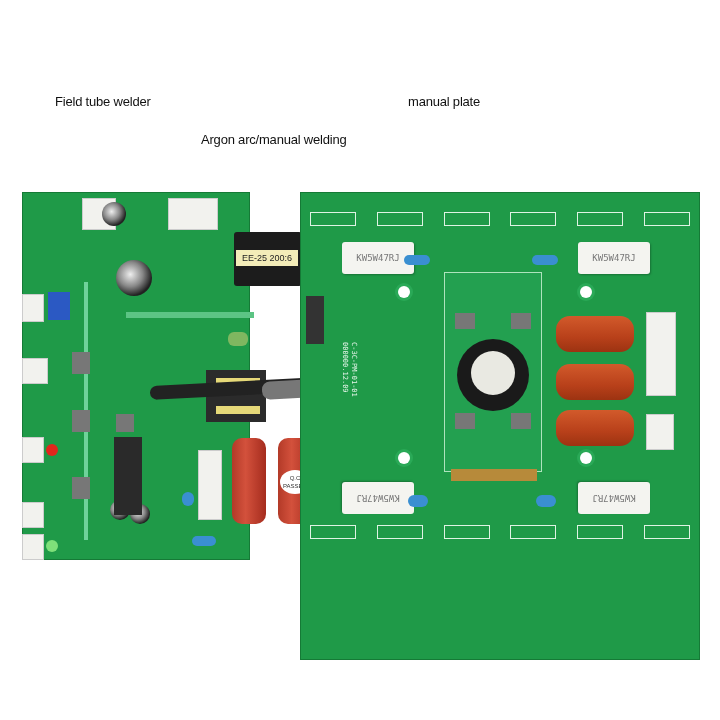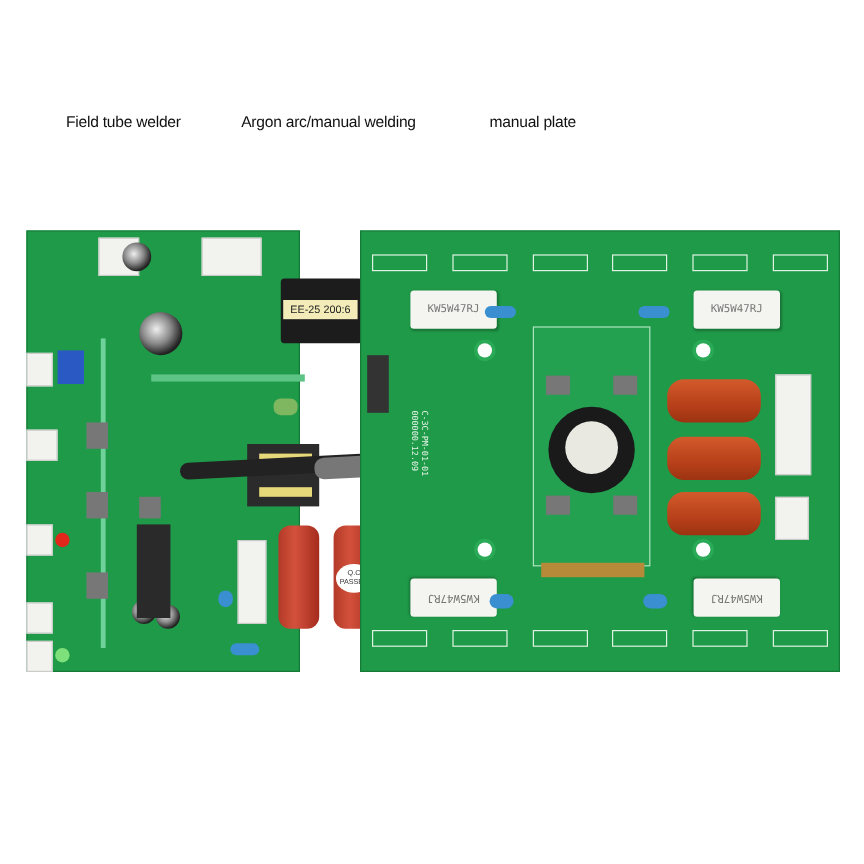--- a/index.html
+++ b/index.html
@@ -14,21 +14,21 @@
   .redcap{position:absolute;width:34px;height:86px;border-radius:10px;background:linear-gradient(90deg,#b33a28,#d3513c 40%,#a52c1e);}
   .conn{position:absolute;background:#f2f2ee;border:1px solid #ccc;box-sizing:border-box;}
   .elcap{position:absolute;border-radius:50%;background:radial-gradient(circle at 40% 40%,#eee,#888 40%,#222 70%);}
   .chip{position:absolute;background:#333;}
   .graytr{position:absolute;background:#777;}
 </style>
 </head>
 <body>
 
 <div class="caption" style="left:55px;">Field tube welder</div>
-<div class="caption" style="left:201px;">Argon arc/manual welding</div>
+<div class="caption" style="left:201px;margin-top:38px;">Argon arc/manual welding</div>
 <div class="caption" style="left:408px;">manual plate</div>
 
 <div class="board" style="left:22px;top:192px;width:228px;height:368px;">
 
   <div class="conn" style="left:60px;top:6px;width:34px;height:32px;"></div>
   <div class="conn" style="left:146px;top:6px;width:50px;height:32px;"></div>
 
   <div class="conn" style="left:0;top:102px;width:22px;height:28px;"></div>
   <div class="conn" style="left:0;top:166px;width:26px;height:26px;"></div>
   <div class="conn" style="left:0;top:245px;width:22px;height:26px;"></div>
@@ -76,21 +76,21 @@
   </div>
 </div>
 
 <div style="position:absolute;left:234px;top:232px;width:68px;height:54px;background:#1c1c1c;border-radius:3px;">
   <div style="position:absolute;left:2px;top:18px;width:62px;height:16px;background:#f3ecb8;font-size:9px;color:#222;display:flex;align-items:center;justify-content:center;">EE-25 200:6</div>
 </div>
 
 <div style="position:absolute;left:150px;top:386px;width:300px;height:14px;background:#222;border-radius:7px;transform:rotate(-3deg);transform-origin:left center;"></div>
 <div style="position:absolute;left:262px;top:380px;width:70px;height:18px;background:#777;border-radius:8px;transform:rotate(-3deg);"></div>
 
-<div class="board" style="left:300px;top:192px;width:400px;height:368px;">
+<div class="board" style="left:300px;top:192px;width:400px;height:468px;">
 
   <div style="position:absolute;left:10px;top:20px;width:380px;height:16px;display:flex;justify-content:space-between;">
     <div class="silk" style="position:relative;width:46px;height:14px;"></div>
     <div class="silk" style="position:relative;width:46px;height:14px;"></div>
     <div class="silk" style="position:relative;width:46px;height:14px;"></div>
     <div class="silk" style="position:relative;width:46px;height:14px;"></div>
     <div class="silk" style="position:relative;width:46px;height:14px;"></div>
     <div class="silk" style="position:relative;width:46px;height:14px;"></div>
   </div>
   <div style="position:absolute;left:10px;top:333px;width:380px;height:16px;display:flex;justify-content:space-between;">

